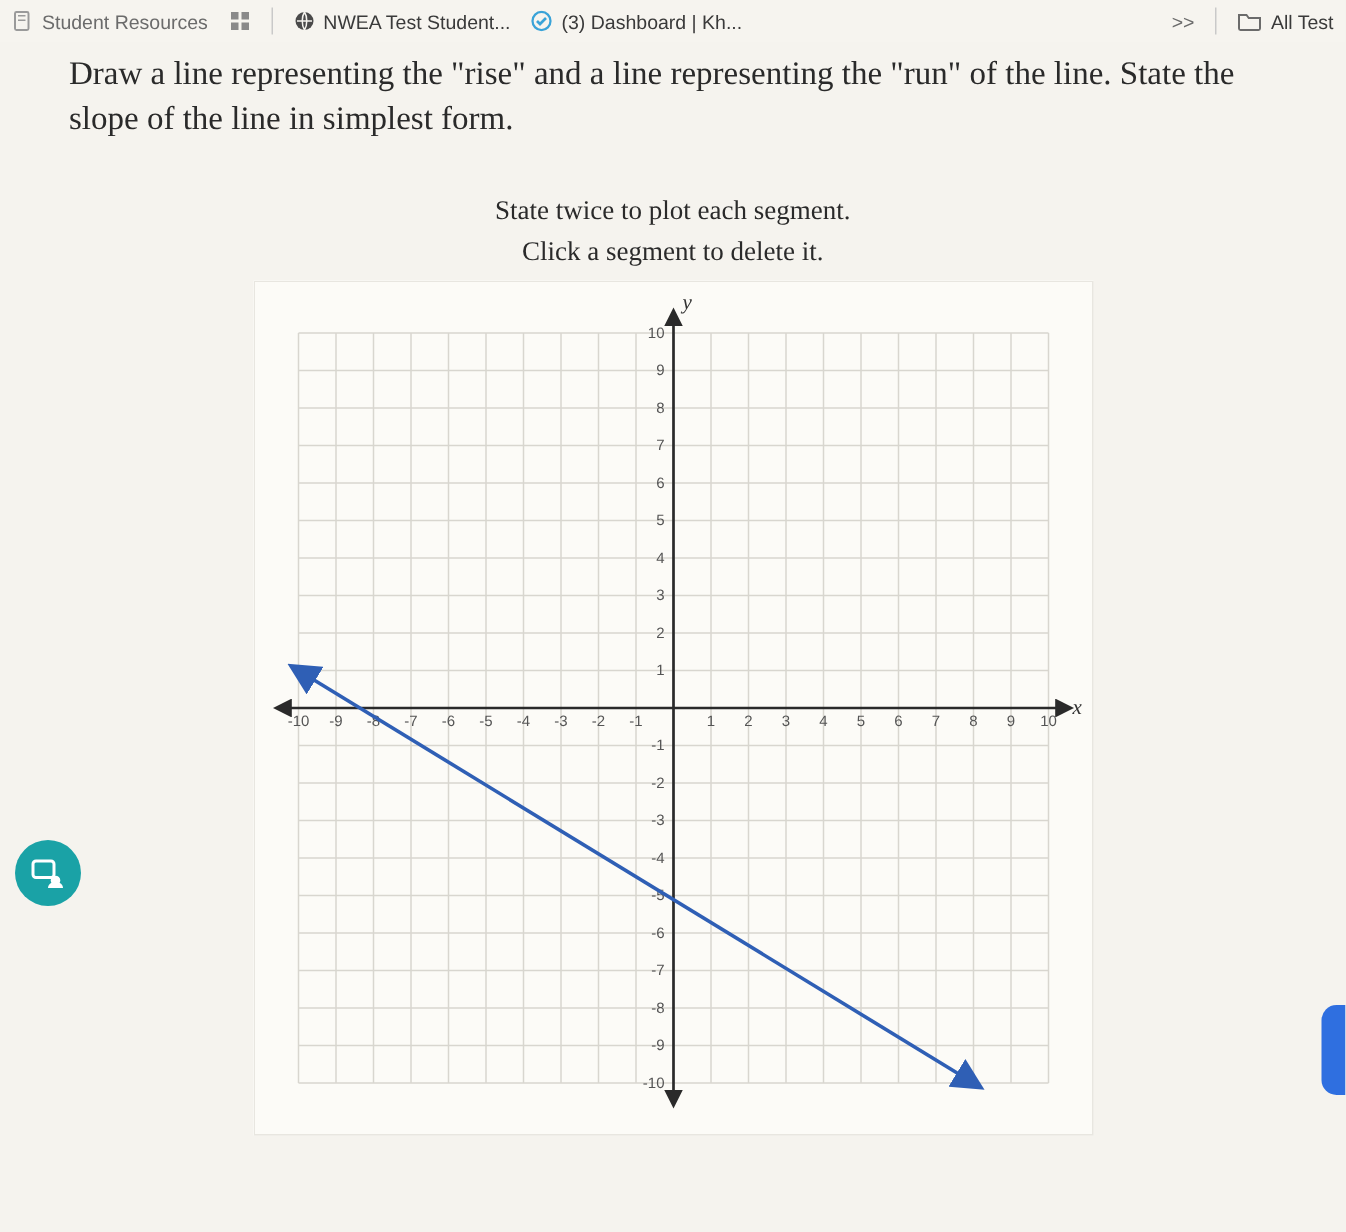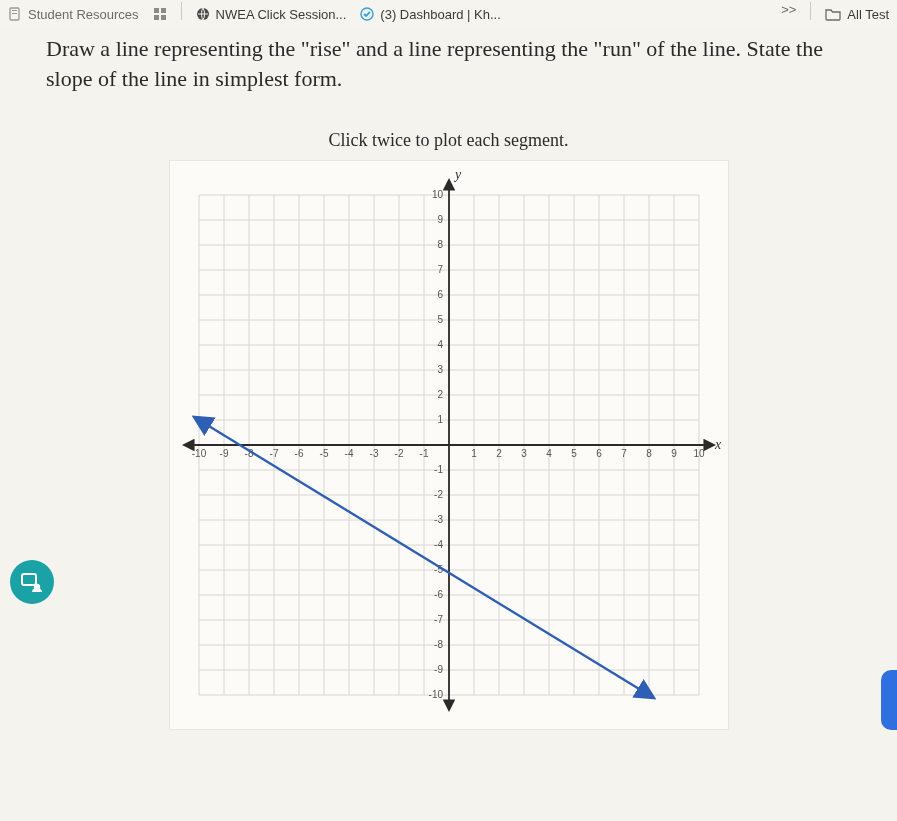--- a/index.html
+++ b/index.html
@@ -6,20 +6,21 @@
   body {
     width: 897px;
     height: 821px;
     font-family: Georgia, 'Times New Roman', serif;
     background: #f5f3ee;
     overflow: hidden;
     position: relative;
   }
   .tabbar {
     display: flex;
+    align-items: center;
     height: 28px;
     padding: 2px 8px;
     font-family: Arial, sans-serif;
     font-size: 13px;
     color: #6b6b6b;
     gap: 14px;
     background: #f6f4ef;
   }
   .tab {
     display: flex;
@@ -100,21 +101,21 @@
       </svg>
   </span>
   <div class="divider"></div>
   <div class="tab">
     <span class="icon">
       <svg width="14" height="14" viewBox="0 0 14 14">
           <circle cx="7" cy="7" r="6" fill="#4a4a4a"></circle>
           <path d="M2 7h10M7 1c2 3 2 9 0 12M7 1c-2 3-2 9 0 12" stroke="#f5f3ee" stroke-width="1" fill="none"></path>
         </svg>
     </span>
-    <span class="txt dark">NWEA Click Session...</span>
+    <span class="txt dark">NWEA Test Student...</span>
   </div>
   <div class="tab">
     <span class="icon">
       <svg width="14" height="14" viewBox="0 0 14 14">
           <circle cx="7" cy="7" r="6" fill="none" stroke="#3aa3d8" stroke-width="1.5"></circle>
           <path d="M4 7l2 2 4-4" stroke="#3aa3d8" stroke-width="1.8" fill="none"></path>
         </svg>
     </span>
     <span class="txt dark">(3) Dashboard | Kh...</span>
   </div>
@@ -129,21 +130,22 @@
     </span>
     <span class="txt dark">All Test</span>
   </div>
 </div>
 
 <div class="question-area">
   <p class="prompt">Draw a line representing the "rise" and a line representing the "run" of the line. State the slope of the line in simplest form.</p>
 </div>
 
 <div class="instructions">
-  <div>Click twice to plot each segment.</div>
+  <div>State twice to plot each segment.</div>
+  <div>Click a segment to delete it.</div>
 </div>
 
 <div class="graph-wrap">
   <svg id="graph-svg" width="560" height="570" viewBox="0 0 560 570">
     <g id="grid">
         <line x1="30" y1="535" x2="30" y2="35" stroke="#d8d6cf" stroke-width="1"></line>
         <line x1="55" y1="535" x2="55" y2="35" stroke="#d8d6cf" stroke-width="1"></line>
         <line x1="80" y1="535" x2="80" y2="35" stroke="#d8d6cf" stroke-width="1"></line>
         <line x1="105" y1="535" x2="105" y2="35" stroke="#d8d6cf" stroke-width="1"></line>
         <line x1="130" y1="535" x2="130" y2="35" stroke="#d8d6cf" stroke-width="1"></line>

